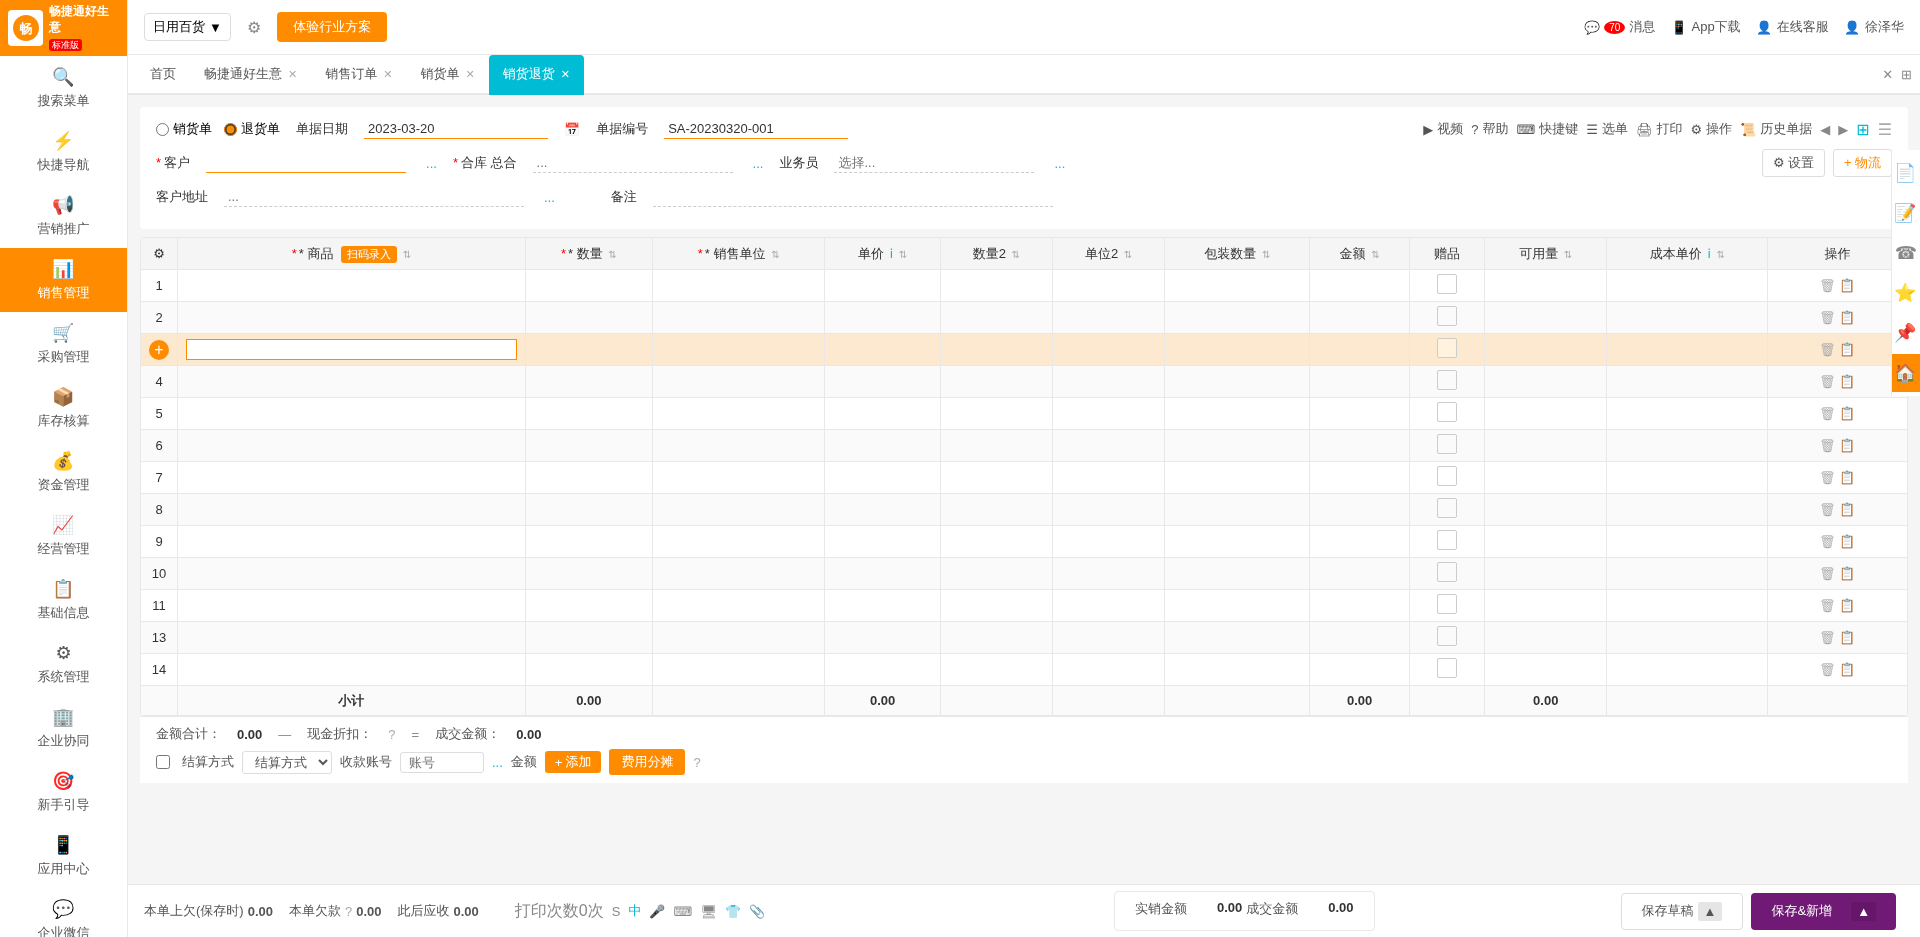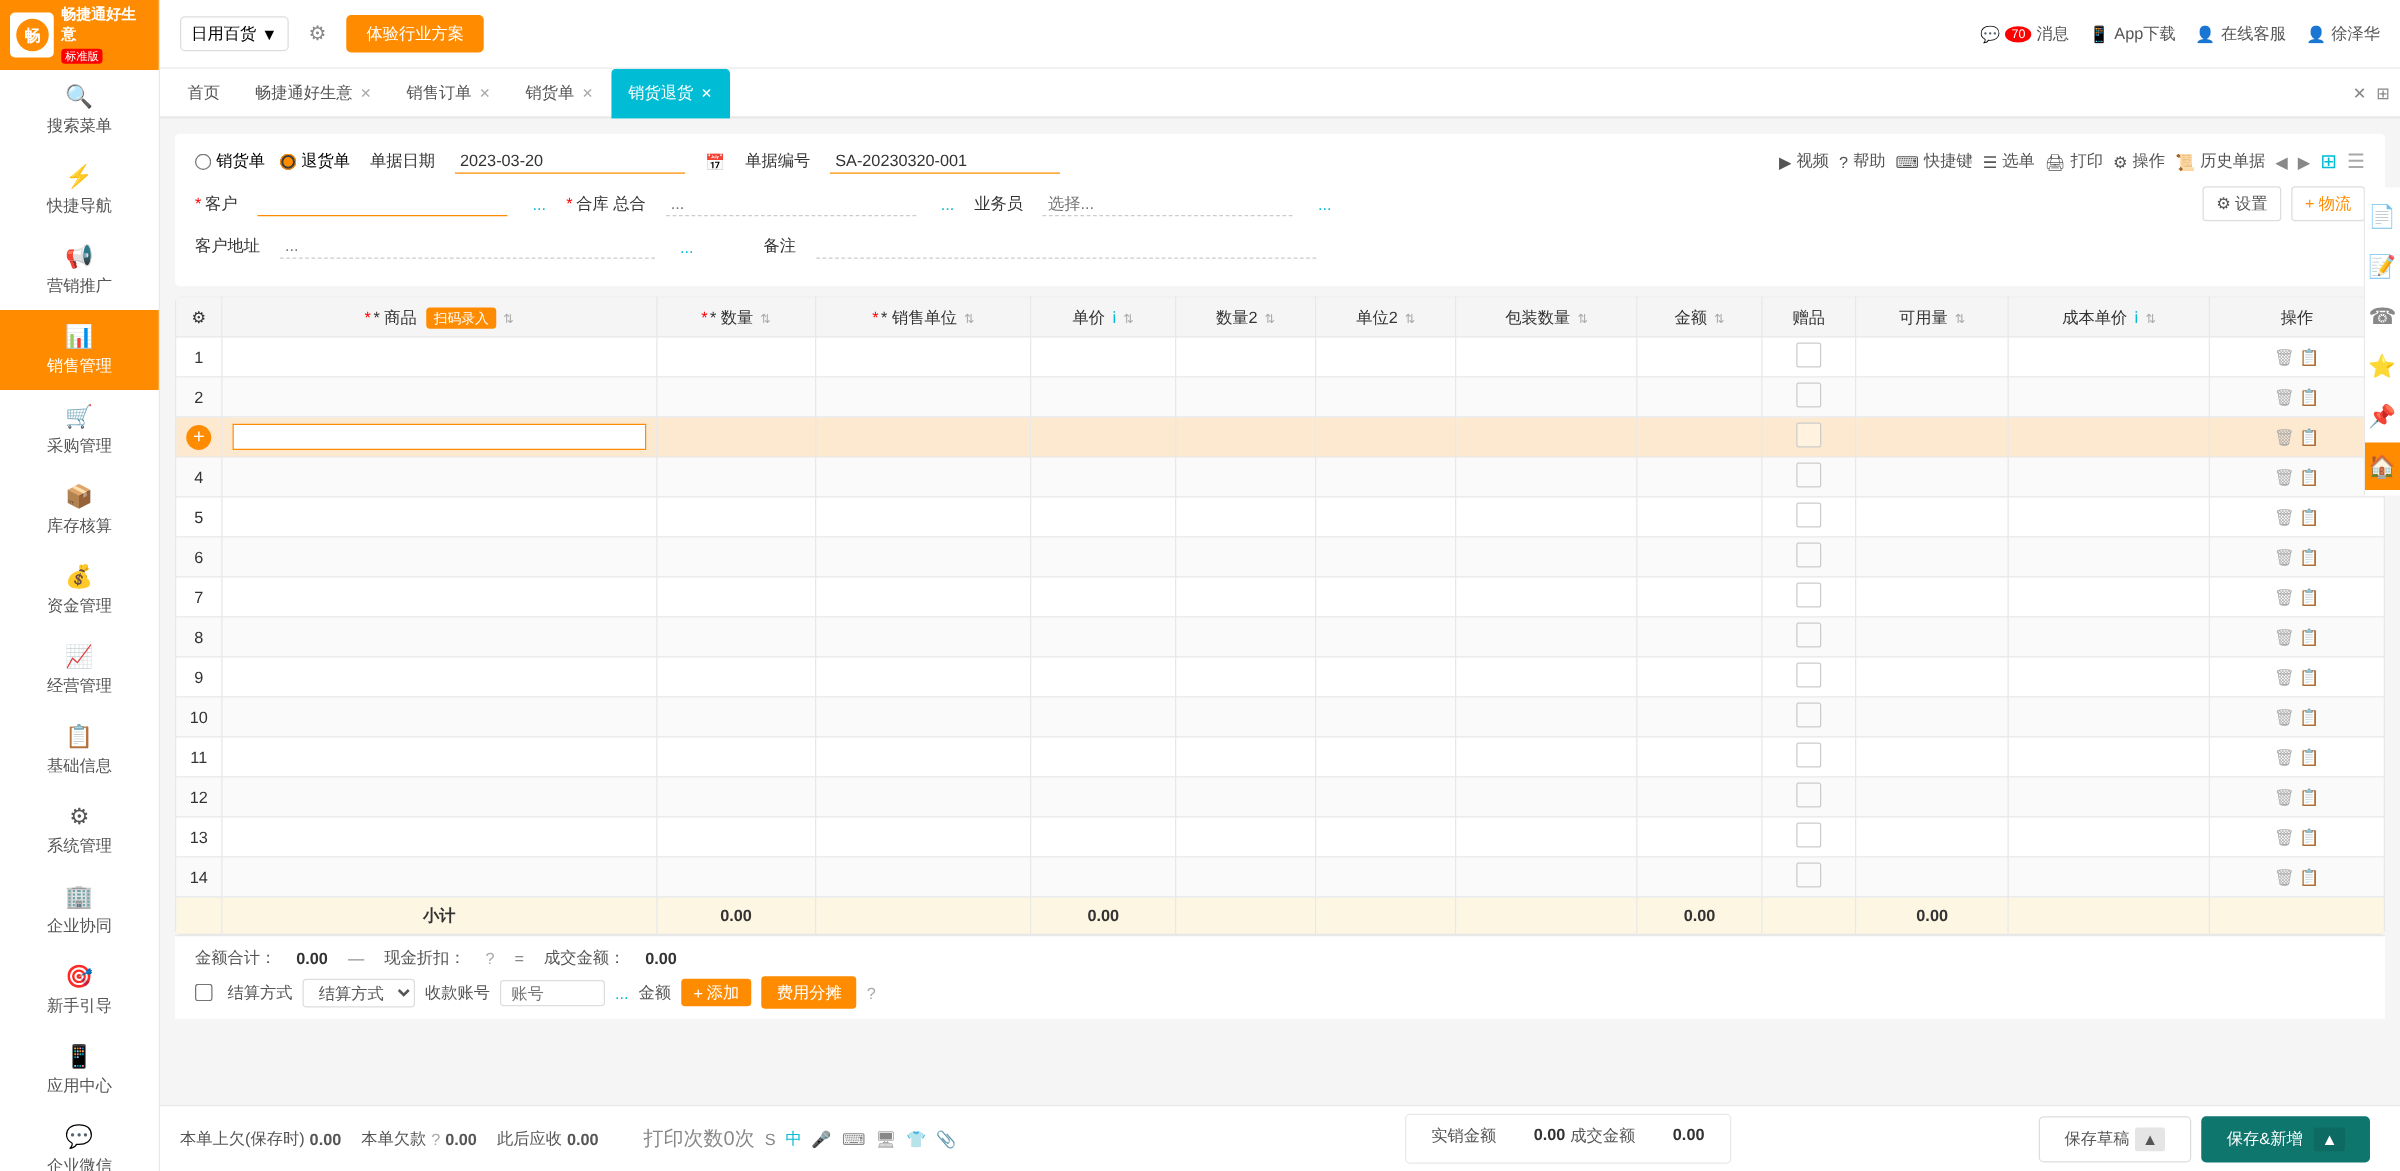--- a/index.html
+++ b/index.html
@@ -85,21 +85,21 @@
     .help-icon { color: #aaa; cursor: pointer; }
 
     
     .footer { background: #fff; border-top: 1px solid #e8e8e8; padding: 6px 16px; display: flex; align-items: center; gap: 16px; }
     .footer-item { display: flex; align-items: center; gap: 4px; color: #555; font-size: 12px; }
     .footer-val { font-weight: bold; }
     .footer-toolbar { display: flex; align-items: center; gap: 8px; }
     .summary-row { display: flex; justify-content: space-between; gap: 30px; font-size: 13px; color: #555; margin-bottom: 4px; }
     .summary-val { font-weight: bold; color: #333; }
     .btn-save-draft { border: 1px solid #ddd; background: #fff; color: #555; border-radius: 4px; padding: 8px 20px; cursor: pointer; font-size: 13px; display: flex; align-items: center; gap: 4px; }
-    .btn-save-new { background: #0f766e; color: #fff; border: none; border-radius: 4px; padding: 8px 20px; cursor: pointer; font-size: 13px; display: flex; align-items: center; gap: 9px; }
+    .btn-save-new { background: #701a75; color: #fff; border: none; border-radius: 4px; padding: 8px 20px; cursor: pointer; font-size: 13px; display: flex; align-items: center; gap: 19px; }
     .btn-chevron { background: rgba(0,0,0,0.1); padding: 2px 6px; border-radius: 2px; cursor: pointer; }
 
     
     .right-panel { position: fixed; right: 0; top: 150px; display: flex; flex-direction: column; gap: 2px; background: #fff; border-left: 1px solid #e8e8e8; padding: 4px 0; }
     .right-panel-item { width: 28px; padding: 8px 4px; display: flex; flex-direction: column; align-items: center; color: #888; font-size: 18px; cursor: pointer; }
     .right-panel-item.active { background: #ff8c00; color: #fff; }
   </style>
 </head>
 <body>
 
@@ -604,40 +604,20 @@
               <td></td>
               <td></td>
               <td>
                 <div class="row-action">
                   <button class="row-action-btn">🗑</button>
                   <button class="row-action-btn">📋</button>
                 </div>
               </td>
             </tr>
           <tr>
-              <td>12</td>
-              <td></td>
-              <td></td>
-              <td></td>
-              <td></td>
-              <td></td>
-              <td></td>
-              <td></td>
-              <td></td>
-              <td><span class="checkbox-cell"></span></td>
-              <td></td>
-              <td></td>
-              <td>
-                <div class="row-action">
-                  <button class="row-action-btn">🗑</button>
-                  <button class="row-action-btn">📋</button>
-                </div>
-              </td>
-            </tr>
-          <tr>
               <td>13</td>
               <td></td>
               <td></td>
               <td></td>
               <td></td>
               <td></td>
               <td></td>
               <td></td>
               <td></td>
               <td><span class="checkbox-cell"></span></td>

